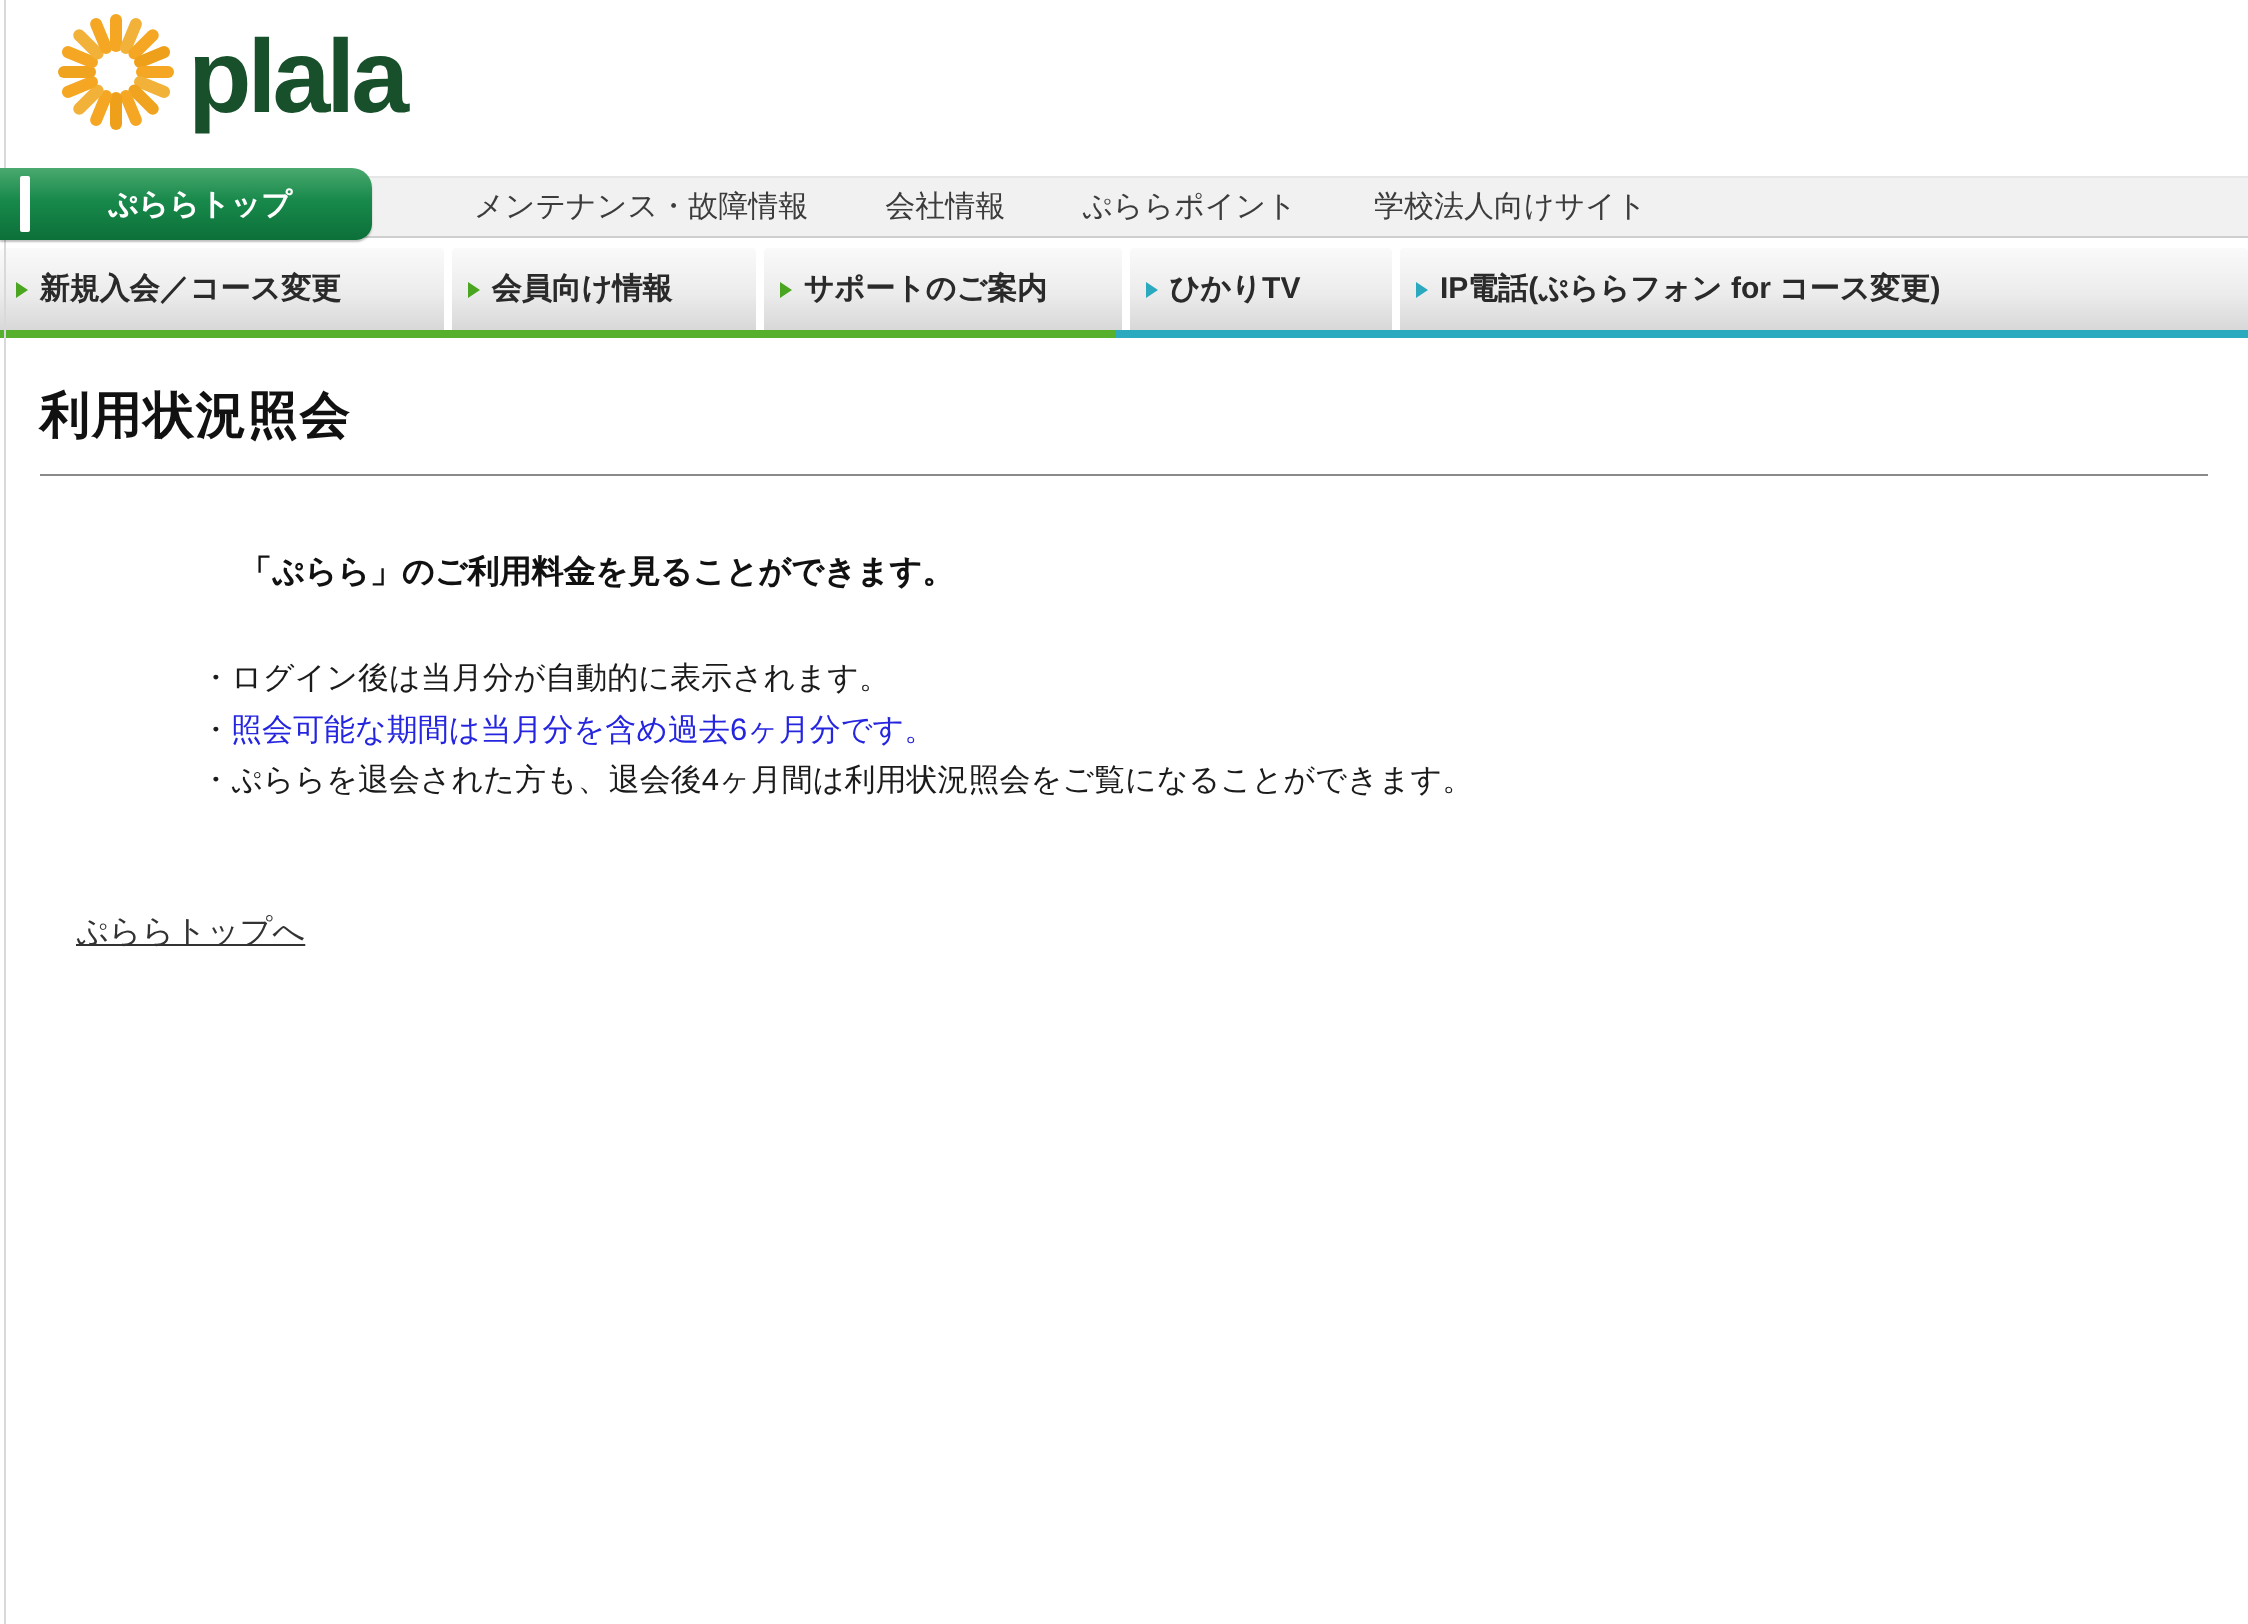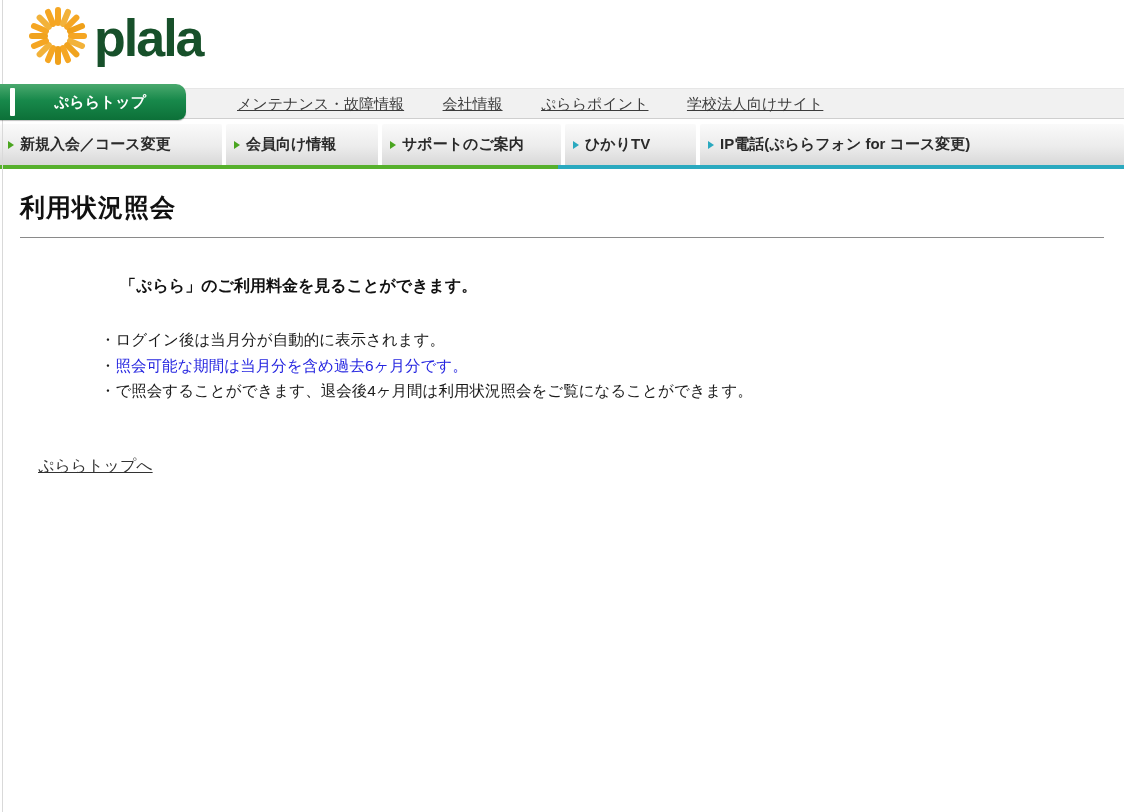--- a/index.html
+++ b/index.html
@@ -37,21 +37,21 @@
     box-shadow:0 1px 1px rgba(0,0,0,.25);
     display:flex; align-items:center; justify-content:center;
     cursor:pointer; z-index:2;
   }
   .green-tab .white-bar{
     position:absolute; left:10px; top:4px; bottom:4px; width:5px; background:#ffffff; border-radius:1px;
   }
   .green-tab .tab-label{ color:#fff; font-size:15px; font-weight:bold; padding-left:14px; }
   .nav1-links{ margin-left:237px; line-height:30px; white-space:nowrap; }
   .nav1-links a{
-    color:#3c3c3c; font-size:15px; text-decoration:underline; margin-right:34px; cursor:pointer;
+    color:#3c3c3c; font-size:15px; margin-right:34px; cursor:pointer;
   }
 
   
   .nav2{ margin-top:5px; }
   .nav2-tabs{ display:flex; column-gap:4px; height:41px; }
   .tab2{
     background:linear-gradient(180deg,#fafafa 0%,#ececec 55%,#d8d8d8 100%);
     display:flex; align-items:center; padding-left:8px;
     font-size:15px; font-weight:bold; color:#2a2a2a;
     border-radius:2px 2px 0 0; cursor:pointer; white-space:nowrap;
@@ -191,20 +191,20 @@
   <p class="lead">「ぷらら」のご利用料金を見ることができます。</p>
 
   <div class="bullets">
     <div class="bullet">
       <span>・</span><span>ログイン後は当月分が自動的に表示されます。</span>
     </div>
     <div class="bullet">
       <span>・</span><span class="blue">照会可能な期間は当月分を含め過去6ヶ月分です。</span>
     </div>
     <div class="bullet">
-      <span>・</span><span>で照会することができます、退会後4ヶ月間は利用状況照会をご覧になることができます。</span>
+      <span>・</span><span>ぷららを退会された方も、退会後4ヶ月間は利用状況照会をご覧になることができます。</span>
     </div>
   </div>
 
   
 
   <a class="footer-link">ぷららトップへ</a>
 </div>
 
 </body></html>

